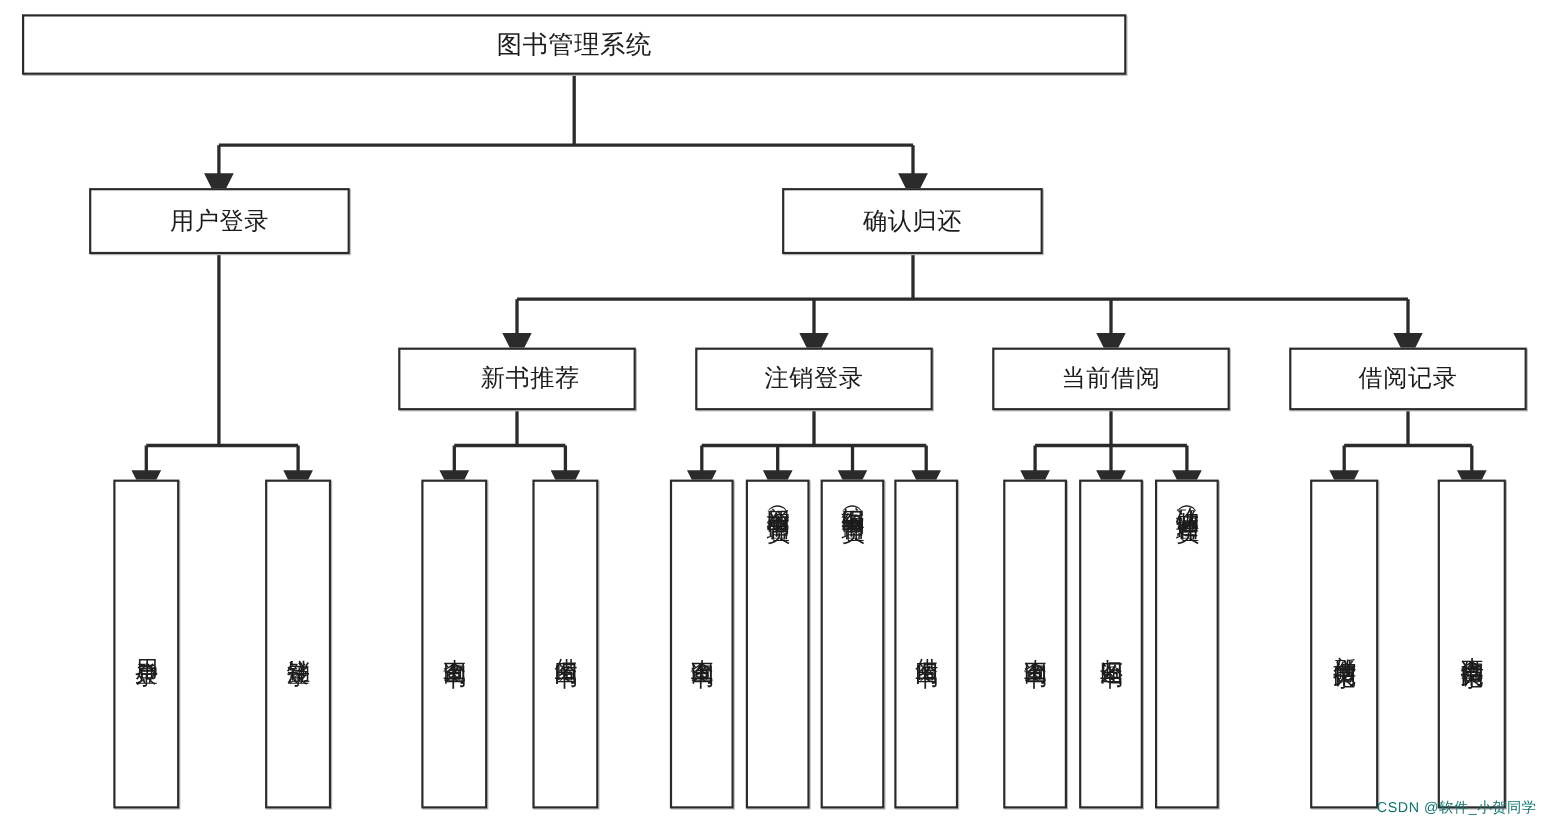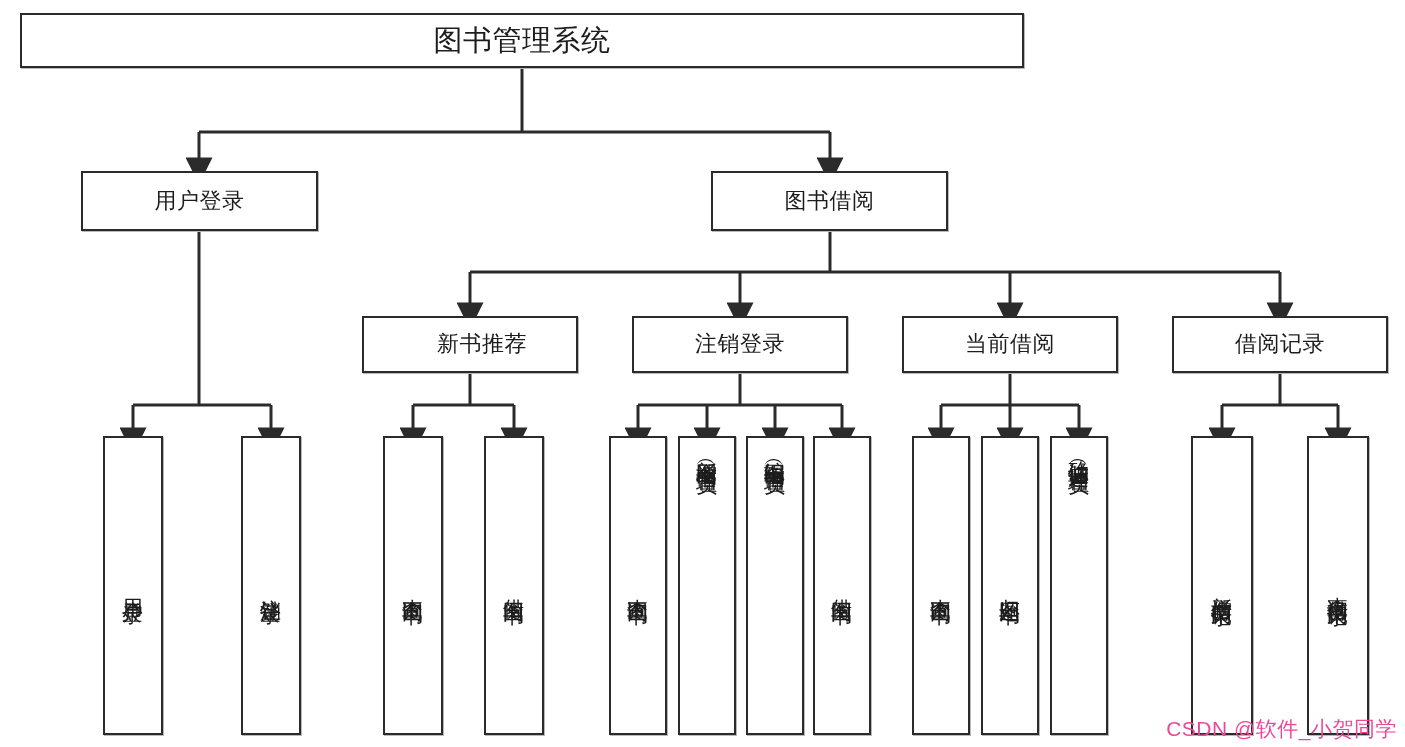--- a/index.html
+++ b/index.html
@@ -42,21 +42,21 @@
     text-align: center;
     line-height: 1.12;
     white-space: nowrap;
   }
   
   .node.horiz .node-label {
     font-size: 22px;
     letter-spacing: 0.5px;
   }
   .node.root .node-label {
-    font-size: 29px;
+    font-size: 23px;
   }
   
   .node.vert {
     align-items: flex-start;
     justify-content: center;
     padding-top: 6px;
   }
   .node.vert .node-label {
     writing-mode: vertical-rl;
     text-orientation: upright;
@@ -66,22 +66,22 @@
     white-space: nowrap;
   }
   .node.vert.centered {
     align-items: center;
     padding-top: 0;
   }
   #watermark {
     position: absolute;
     right: 8px;
     bottom: 4px;
-    font-size: 21px;
-    color: #ec4899;
+    font-size: 13px;
+    color: #0f766e;
     white-space: nowrap;
     letter-spacing: 0.5px;
   }
 </style>
 </head>
 <body>
 
 <div id="diagram-canvas">
 
   <svg id="edge-layer" viewBox="0 0 1405 747" width="1405" height="747" xmlns="http://www.w3.org/2000/svg">
@@ -136,21 +136,21 @@
 
   <div class="node horiz root" style="left:20px; top:13px; width:1004px; height:55px;">
     <span class="node-label">图书管理系统</span>
   </div>
 
   <div class="node horiz" style="left:81px; top:171px; width:237px; height:60px;">
     <span class="node-label">用户登录</span>
   </div>
 
   <div class="node horiz" style="left:711px; top:171px; width:237px; height:60px;">
-    <span class="node-label">图书借阅</span>
+    <span class="node-label">确认归还</span>
   </div>
 
   <div class="node horiz" style="left:362px; top:316px; width:216px; height:57px;padding-left:24px;">
     <span class="node-label">新书推荐</span>
   </div>
 
   <div class="node horiz" style="left:632px; top:316px; width:216px; height:57px;">
     <span class="node-label">注销登录</span>
   </div>
 

